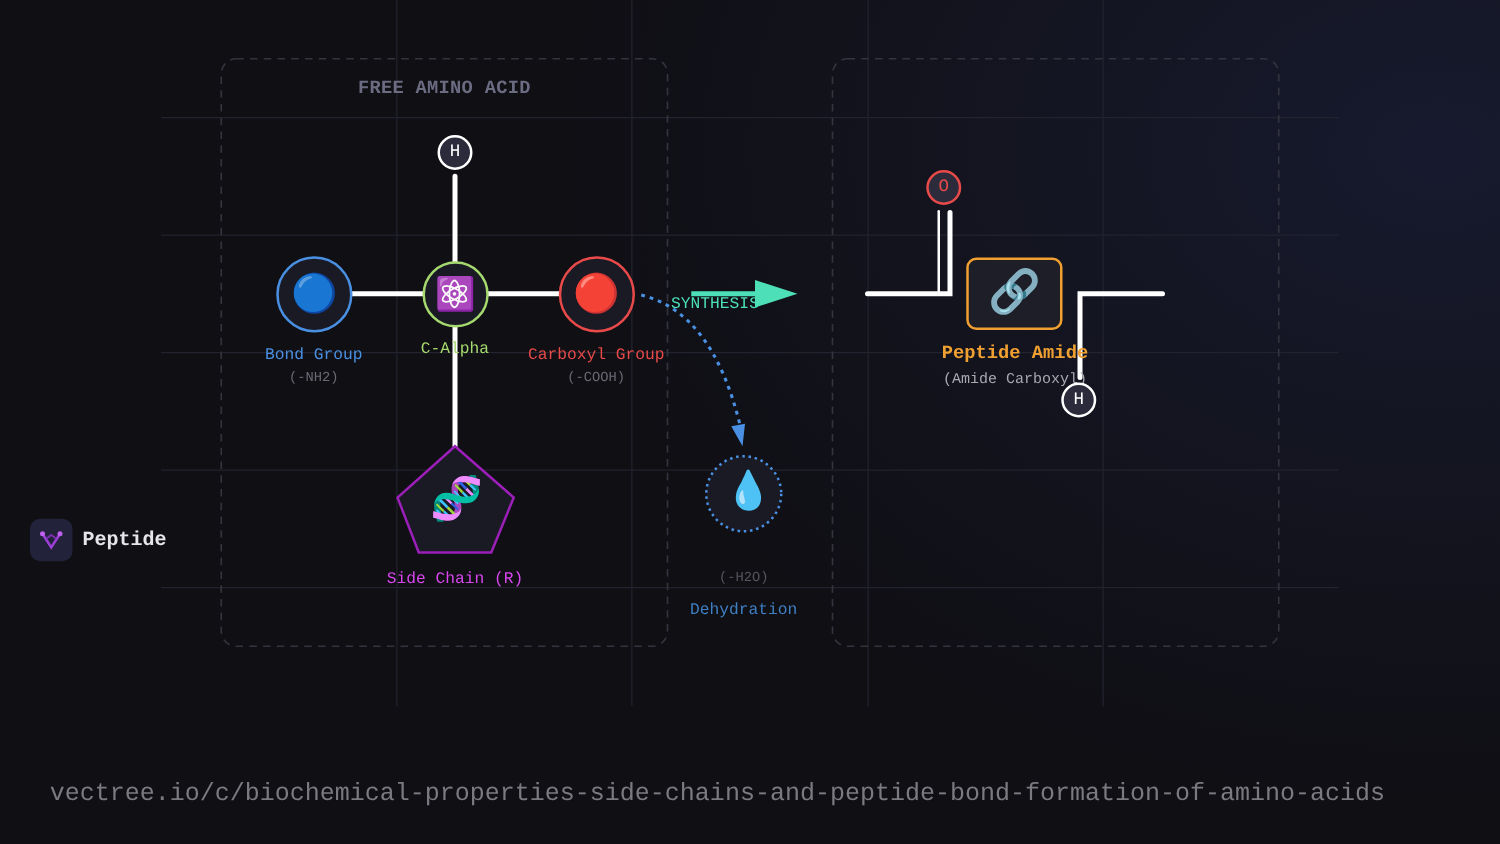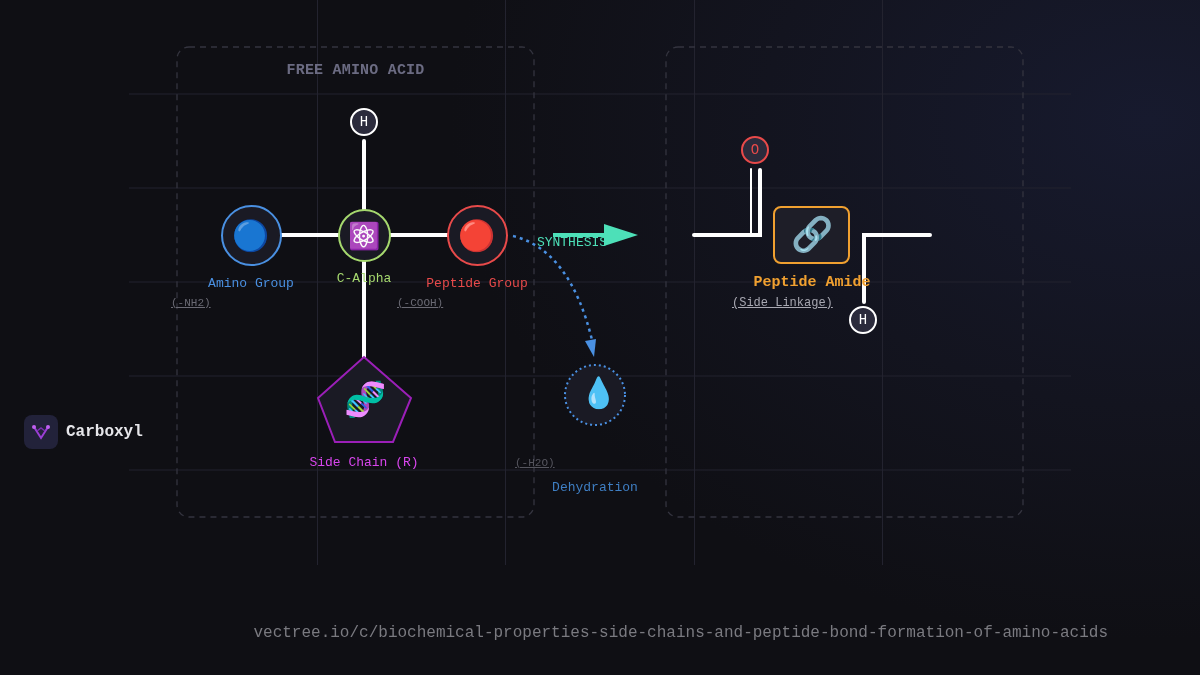--- a/index.html
+++ b/index.html
@@ -21,21 +21,21 @@
     display:flex; align-items:center; justify-content:center;
     background:#1a1a24;
   }
   .emoji { font-family:"DejaVu Sans", sans-serif; line-height:1; }
   .lbl {
     position:absolute; font-family:"Liberation Mono", monospace; font-size:13px;
     text-align:center; width:180px; white-space:nowrap;
   }
   .sub {
     position:absolute; font-family:"Liberation Mono", monospace; font-size:11px;
-    color:#6a6a74; width:160px;text-decoration:underline;
+    color:#6a6a74; text-align:center; width:160px;
   }
   .atom {
     position:absolute; width:28px; height:28px; box-sizing:border-box; border-radius:50%;
     background:#2b2b3c; display:flex; align-items:center; justify-content:center;
     font-family:"Liberation Mono", monospace; font-size:14px;
   }
   .brand {
     position:absolute; left:24px; top:415px; display:flex; align-items:center; gap:8px;
   }
   .brand-logo {
@@ -43,21 +43,21 @@
     display:flex; align-items:center; justify-content:center;
   }
   .brand-name { font-family:"Liberation Mono", monospace; font-weight:bold; font-size:16px; color:#e6e6ea; }
   .title {
     position:absolute; left:24px; top:452px; width:440px;
     font-family:"Liberation Mono", monospace; font-weight:bold; font-size:38px; line-height:32.5px;
     color:#ffffff; letter-spacing:-0.5px;
   }
   .url {
     position:absolute; right:24px; top:624px; font-family:"Liberation Mono", monospace;
-    font-size:16px; color:#7a7a80;
+    font-size:20px; color:#7a7a80;
   }
 </style>
 </head>
 <body>
 
 <div class="stage">
 
   <svg class="diagram" width="1200" height="675" viewBox="0 0 1200 675">
 
     <g stroke="#23232f" stroke-width="1">
@@ -101,58 +101,58 @@
     <rect x="774" y="207" width="75" height="56" rx="7" fill="#1e1e28" stroke="#f0a030" stroke-width="2"></rect>
   </svg>
 
   <div class="panel-title" style="left:177px; top:62px;">FREE AMINO ACID</div>
 
   <div class="atom" style="left:350px; top:108px; border:2px solid #ffffff; color:#ffffff;">H</div>
 
   <div class="node" style="left:221px; top:205px; width:61px; height:61px; border:2px solid #4a90e2;">
     <span class="emoji" style="font-size:30px; color:#2a7de1;">🔵</span>
   </div>
-  <div class="lbl" style="left:161px; top:276px; color:#4a90e2;">Amino Group</div>
+  <div class="lbl" style="left:161px; top:276px; color:#4a90e2;">Bond Group</div>
   <div class="sub" style="left:171px; top:297px;">(-NH2)</div>
 
   <div class="node" style="left:338px; top:209px; width:53px; height:53px; border:2px solid #a5d86e;">
     <span class="emoji" style="font-size:26px; color:#b36ad6;">⚛️</span>
   </div>
   <div class="lbl" style="left:274px; top:271px; color:#a5d86e;">C-Alpha</div>
 
   <div class="node" style="left:447px; top:205px; width:61px; height:61px; border:2px solid #e84a4a;">
     <span class="emoji" style="font-size:30px; color:#e84a4a;">🔴</span>
   </div>
-  <div class="lbl" style="left:387px; top:276px; color:#e84a4a;">Peptide Group</div>
+  <div class="lbl" style="left:387px; top:276px; color:#e84a4a;">Carboxyl Group</div>
   <div class="sub" style="left:397px; top:297px;">(-COOH)</div>
 
   <div class="abs emoji" style="left:344px; top:382px; font-size:34px; color:#2cb5a0;">🧬</div>
   <div class="lbl" style="left:274px; top:455px; color:#d946ef;">Side Chain (R)</div>
 
   <div class="lbl" style="left:482px; top:206px; font-size:13px; color:#4de0b8;margin-top:29px;">SYNTHESIS</div>
 
   <div class="abs emoji" style="left:580px; top:378px; font-size:30px; color:#4ab5e8;">💧</div>
   <div class="lbl" style="left:505px; top:436px; color:#3f7fc4;margin-top:44px;">Dehydration</div>
   <div class="sub" style="left:515px; top:457px; color:#55555e;">(-H2O)</div>
 
   <div class="atom" style="left:741px; top:136px; border:2px solid #e84a4a; color:#e84a4a;">O</div>
 
   <div class="abs emoji" style="left:791px; top:217px; font-size:34px; color:#7fbfd0;">🔗</div>
   <div class="lbl" style="left:722px; top:274px; color:#f0a030; font-weight:bold; font-size:15px;">Peptide Amide</div>
-  <div class="sub" style="left:732px; top:296px; color:#a8a8b2; font-size:12px;">(Side Linkage)</div>
+  <div class="sub" style="left:732px; top:296px; color:#a8a8b2; font-size:12px;">(Amide Carboxyl)</div>
 
   <div class="atom" style="left:849px; top:306px; border:2px solid #ffffff; color:#ffffff;">H</div>
 
   <div class="brand">
     <div class="brand-logo">
       <svg width="20" height="20" viewBox="0 0 20 20">
         <path d="M3 5 L10 16 L17 5" fill="none" stroke="#9b3fd6" stroke-width="2"></path>
         <circle cx="3" cy="5" r="2" fill="#c060f0"></circle>
         <circle cx="17" cy="5" r="2" fill="#c060f0"></circle>
         <path d="M6 9 L10 6 L14 9" fill="none" stroke="#7a2fb0" stroke-width="1.5"></path>
       </svg>
     </div>
-    <span class="brand-name">Carboxyl</span>
+    <span class="brand-name">Peptide</span>
   </div>
 
 
   <div class="url">vectree.io/c/biochemical-properties-side-chains-and-peptide-bond-formation-of-amino-acids</div>
 </div>
 
 </body></html>

